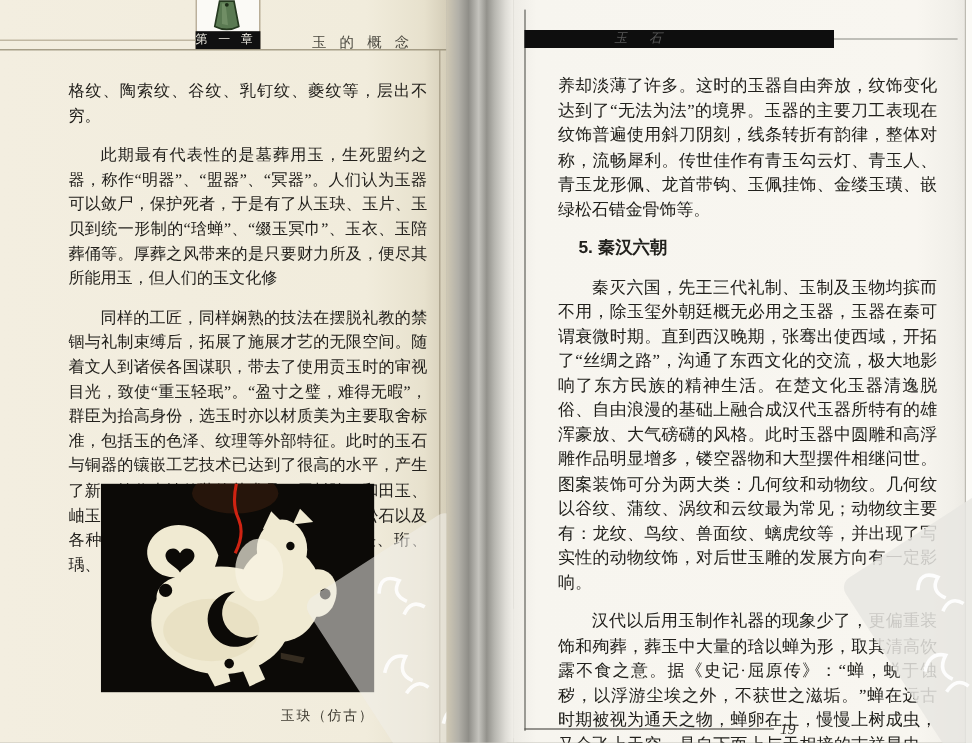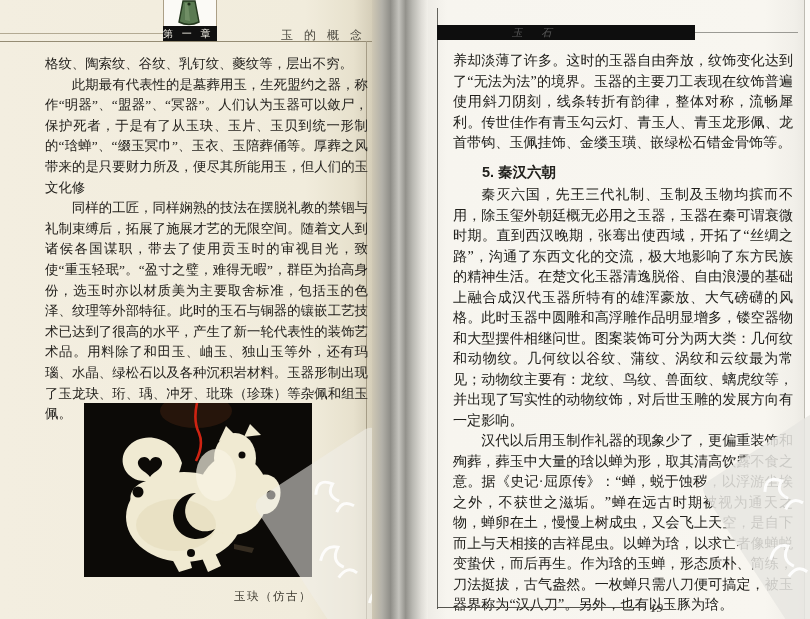--- a/index.html
+++ b/index.html
@@ -30,29 +30,29 @@
   
   .icon-col-bg{position:absolute;left:163px;top:0;width:53px;height:26px;background:#fbfaf6;}
   .jade-icon{position:absolute;left:170px;top:0;width:38px;height:27px;}
   .chapter-box{
     position:absolute;left:163px;top:26px;width:54px;height:15px;
     background:#101010;color:#f5f2e8;font-size:10px;line-height:15px;
     letter-spacing:3px;font-family:"Liberation Sans","DejaVu Sans",sans-serif;
   }
   .section-title{
     position:absolute;left:260px;top:27px;width:106px;
-    font-size:12px;color:#4a483f;letter-spacing:4px;text-align:right;
+    font-size:12px;color:#4a483f;letter-spacing:4px;
   }
   
   .ltext{
     position:absolute;left:45px;top:54px;width:323px;
     font-size:13.4px;line-height:20.6px;color:#23211d;
     text-align:justify;
   }
-  .ltext p,.rtext p{margin:0;}
+  .ltext p,.rtext p{margin:12px;}
   .indent{text-indent:2em;}
   
   .photo{position:absolute;left:84px;top:403px;width:228px;height:174px;}
   .caption{
     position:absolute;left:84px;top:589px;width:228px;text-align:right;
     font-size:11.5px;color:#3c392f;letter-spacing:1.5px;
   }
   
   .rheader-bar{
     position:absolute;left:9px;top:25px;width:258px;height:15px;background:#0e0e0e;

